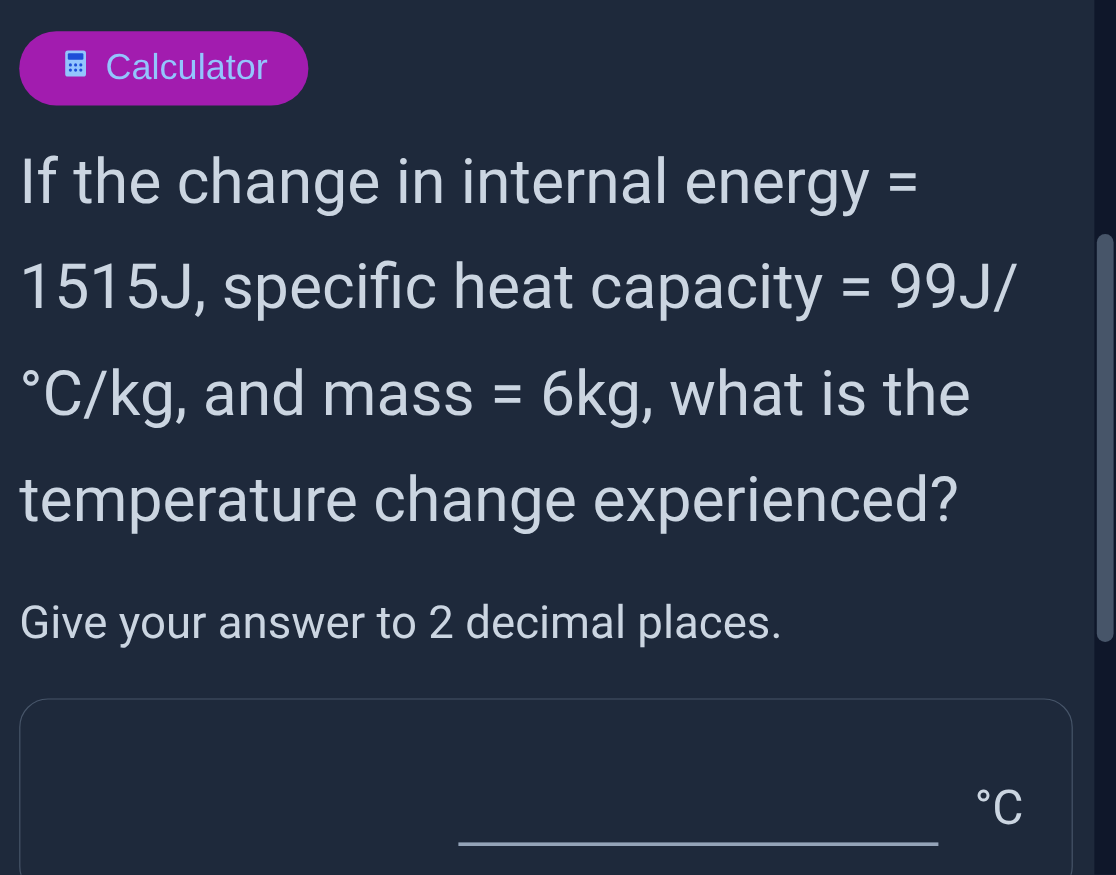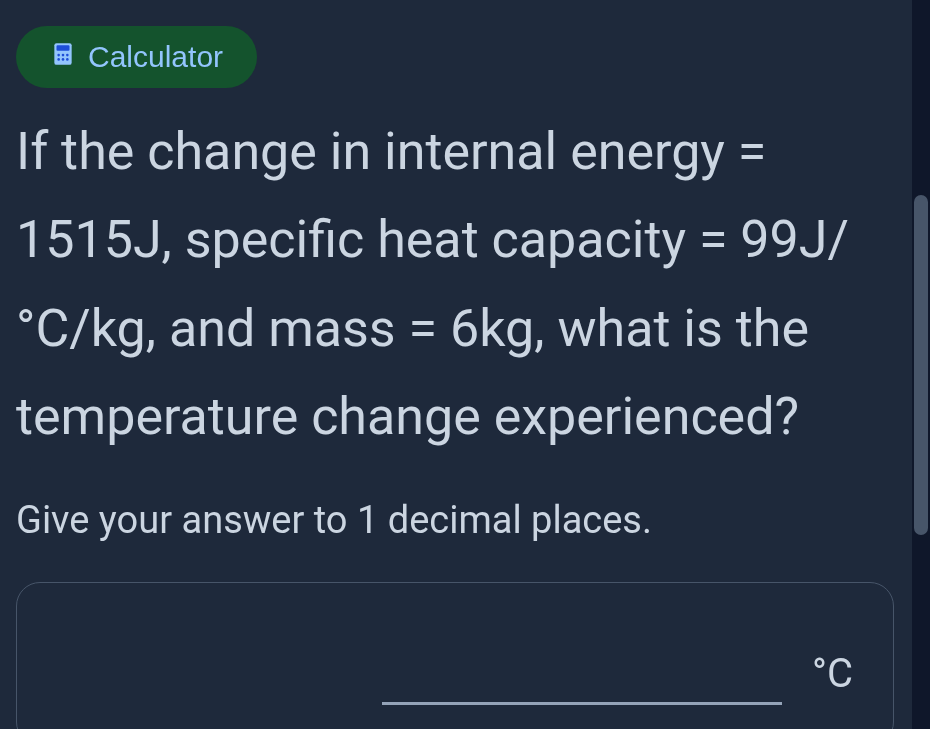--- a/index.html
+++ b/index.html
@@ -17,21 +17,21 @@
       position: relative;
     }
     .content {
       padding: 26px 16px 0 16px;
       width: 910px;
     }
     .calculator-btn {
       display: inline-flex;
       align-items: center;
       gap: 12px;
-      background-color: #14532d;
+      background-color: #a21caf;
       color: #93c5fd;
       border-radius: 999px;
       padding: 14px 34px;
       font-size: 30px;
       font-weight: 500;
       cursor: pointer;
       border: none;
       margin-bottom: 20px;
     }
     .calculator-btn svg {
@@ -111,21 +111,21 @@
         <circle cx="8" cy="17" r="1.2" fill="#1d4ed8"></circle>
         <circle cx="12" cy="17" r="1.2" fill="#1d4ed8"></circle>
         <circle cx="16" cy="17" r="1.2" fill="#1d4ed8"></circle>
       </svg>
     </span>
     <span>Calculator</span>
   </button>
 
   <p class="question-text">If the change in internal energy = 1515J, specific heat capacity = 99J/°C/kg, and mass = 6kg, what is the temperature change experienced?</p>
 
-  <p class="instruction-text">Give your answer to 1 decimal places.</p>
+  <p class="instruction-text">Give your answer to 2 decimal places.</p>
 
   <div class="answer-box">
     <input type="text" class="answer-input" value="" style="">
     <span class="unit-label">°C</span>
   </div>
 </div>
 
 <div class="scrollbar-track"></div>
 <div class="scrollbar-thumb"></div>
 

